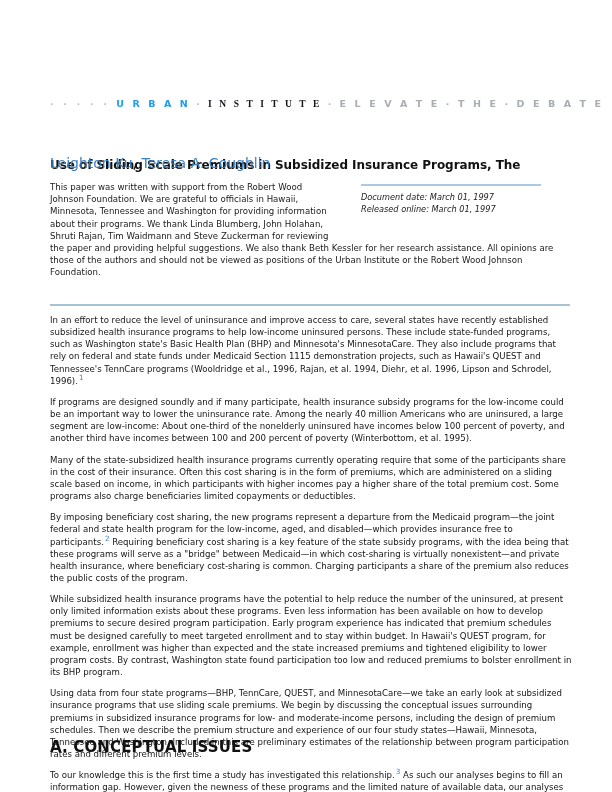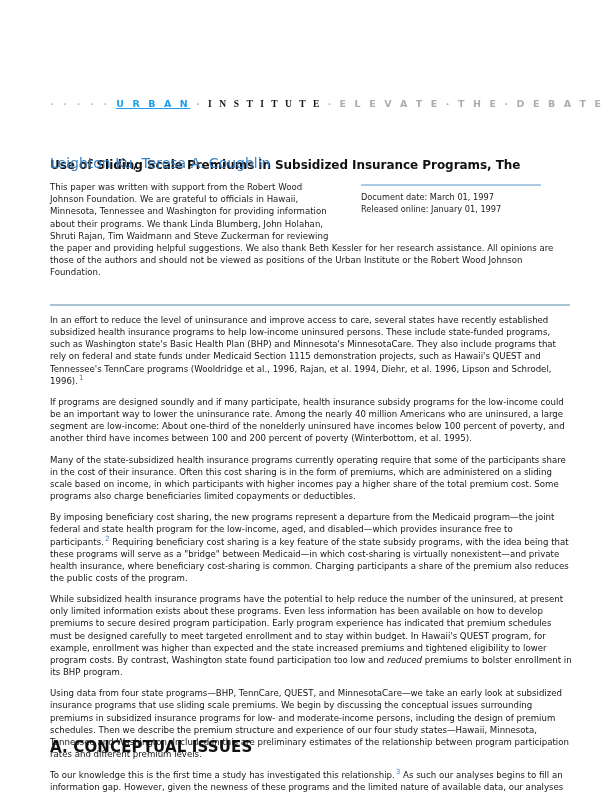--- a/index.html
+++ b/index.html
@@ -35,21 +35,20 @@
     font-weight: bold;
     letter-spacing: 2.6px;
   }
   .masthead .dots {
     color: #b9bcc2;
     letter-spacing: 3.4px;
     font-size: 9px;
   }
   .masthead .urban {
     color: #1e9ee8;
-    text-decoration: underline;
   }
   .masthead .institute {
     color: #14161a;
     font-family: Liberation Serif, serif;
   }
   .masthead .tagline {
     color: #a9adb5;
   }
   .masthead .sep {
     color: #b9bcc2;
@@ -90,20 +89,21 @@
     width: 520px;
     font-size: 8.6px;
     line-height: 1.42;
     color: #1a1a1a;
   }
   .ack-float {
     float: right;
     width: 225px;
     margin: 0 0 2px 12px;
     height: 50px;
+    font-style: italic;
   }
   .meta-rule {
     width: 180px;
     height: 2px;
     background: #a9c9e4;
     margin: 3px 0 6px 16px;
   }
   .meta-lines {
     margin-left: 16px;
     font-size: 8.2px;
@@ -149,21 +149,20 @@
     margin-bottom: 0;
   }
   sup.fn {
     color: #3a7fc1;
     font-size: 7.2px;
     vertical-align: super;
     line-height: 0;
     padding-left: 1px;
   }
   .ital {
-    font-style: italic;
   }
 
   
   .section-head {
     position: absolute;
     left: 50px;
     top: 738px;
     width: 520px;
     font-size: 15px;
     font-weight: bold;
@@ -189,21 +188,21 @@
 
   <div class="doc-authors">
     <a href="#">Leighton Ku</a><span>, </span><a href="#">Teresa A. Coughlin</a>
   </div>
 
   <div class="ack-wrap">
     <div class="ack-float">
       <div class="meta-rule"></div>
       <div class="meta-lines">
         <div>Document date: March 01, 1997</div>
-        <div>Released online: January 01, 1997</div>
+        <div>Released online: March 01, 1997</div>
       </div>
     </div>
     <span>This paper was written with support from the Robert Wood Johnson Foundation. We are grateful to officials in Hawaii, Minnesota, Tennessee and Washington for providing information about their programs. We thank Linda Blumberg, John Holahan, Shruti Rajan, Tim Waidmann and Steve Zuckerman for reviewing the paper and providing helpful suggestions. We also thank Beth Kessler for her research assistance. All opinions are those of the authors and should not be viewed as positions of the Urban Institute or the Robert Wood Johnson Foundation.</span>
   </div>
 
 
   <div class="divider"></div>
 
   <div class="body">
     <p><span>In an effort to reduce the level of uninsurance and improve access to care, several states have recently established subsidized health insurance programs to help low-income uninsured persons. These include state-funded programs, such as Washington state's Basic Health Plan (BHP) and Minnesota's MinnesotaCare. They also include programs that rely on federal and state funds under Medicaid Section 1115 demonstration projects, such as Hawaii's QUEST and Tennessee's TennCare programs (Wooldridge et al., 1996, Rajan, et al. 1994, Diehr, et al. 1996, Lipson and Schrodel, 1996).</span><sup class="fn">1</sup></p>

